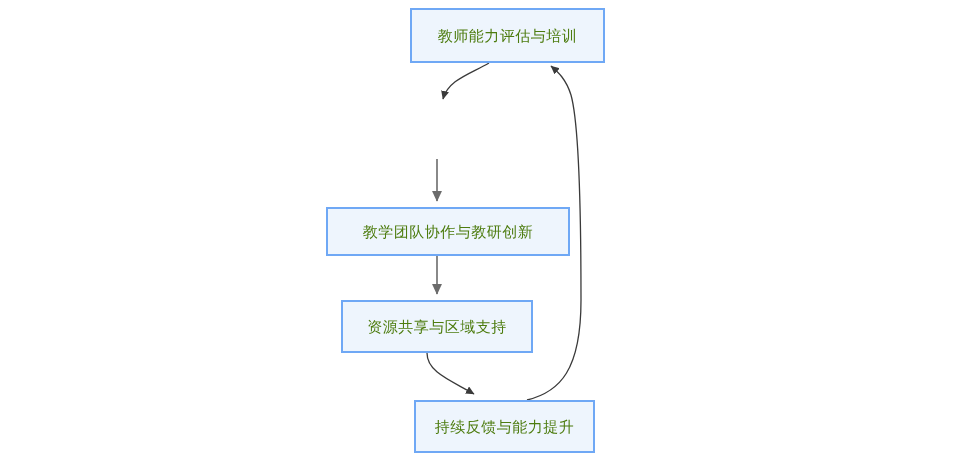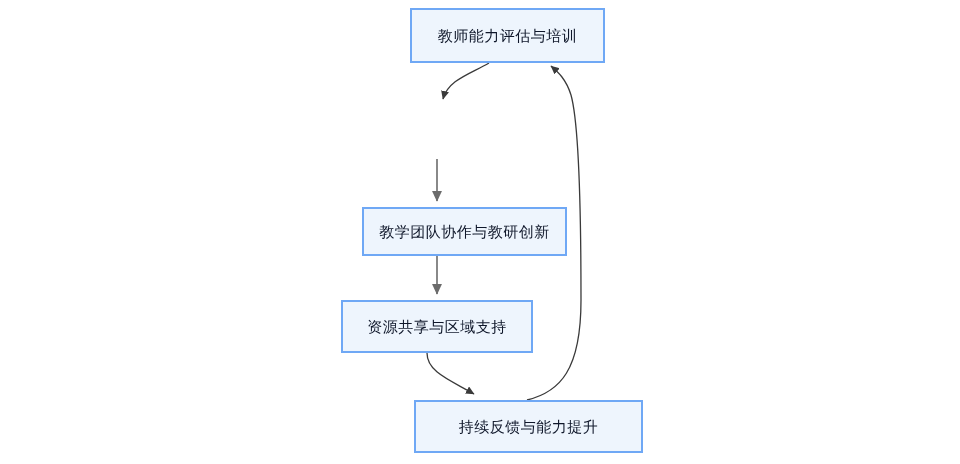--- a/index.html
+++ b/index.html
@@ -31,31 +31,31 @@
     box-sizing: border-box;
     background: #eef5fd;
     border: 2px solid #6fa8f5;
     display: flex;
     align-items: center;
     justify-content: center;
     z-index: 2;
   }
   .node-label {
     font-size: 15px;
-    color: #0f172a;
+    color: #4d7c0f;
     letter-spacing: 0.5px;
     white-space: nowrap;
     line-height: 1.2;
   }
   
   #node-assessment { left: 410px; top: 8px;   width: 195px; height: 55px; }
   #node-resources  { left: 341px; top: 105px; width: 192px; height: 54px; }
-  #node-teamwork   { left: 326px; top: 207px; width: 205px; height: 49px; margin-left: 36px; }
+  #node-teamwork   { left: 326px; top: 207px; width: 244px; height: 49px; }
   #node-sharing    { left: 341px; top: 300px; width: 192px; height: 53px; }
-  #node-feedback   { left: 414px; top: 400px; width: 229px; height: 53px; text-align: right; }
+  #node-feedback   { left: 414px; top: 400px; width: 181px; height: 53px; text-align: right; }
 </style>
 </head>
 <body>
 
 <div id="flow-canvas">
 
   <svg id="edge-layer" viewBox="0 0 960 464" width="960" height="464" xmlns="http://www.w3.org/2000/svg">
     <defs>
       <marker id="arrowhead" markerWidth="9" markerHeight="9" refX="6.2" refY="3.1" orient="auto" markerUnits="strokeWidth">
         <path d="M0,0 L6.6,3.1 L0,6.2 Z" fill="#3a3a3a"></path>

